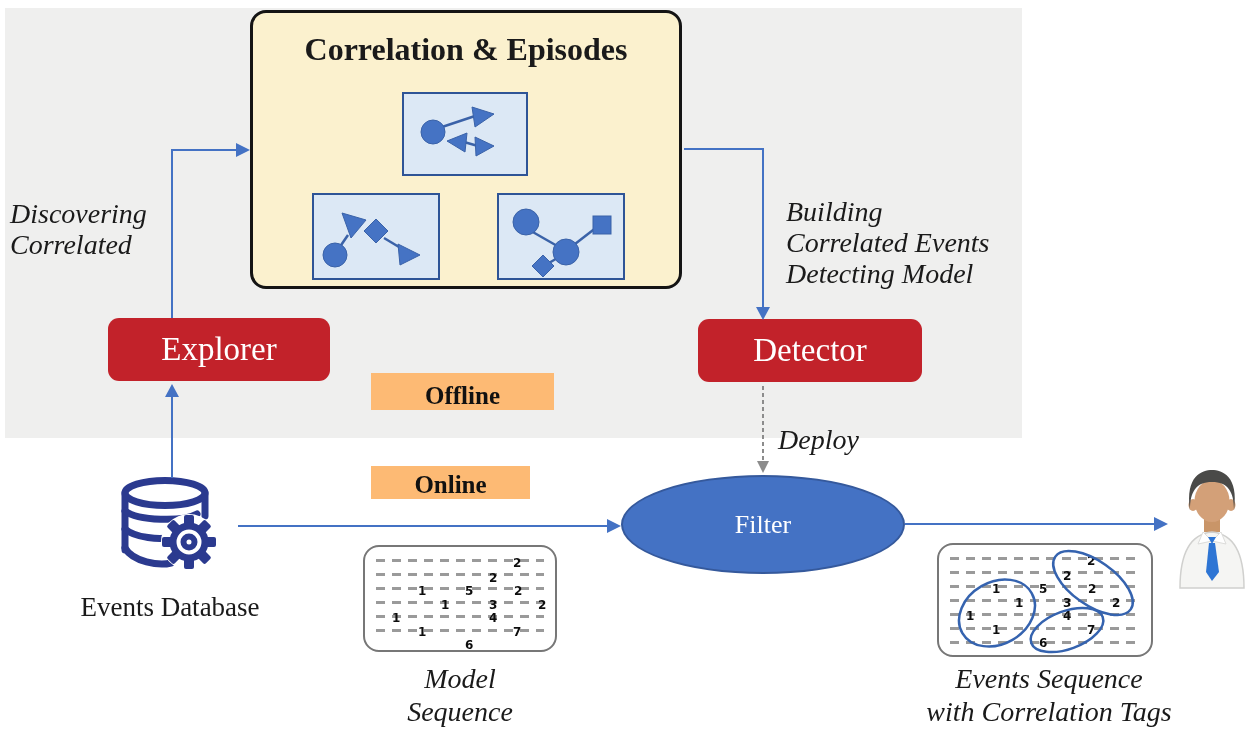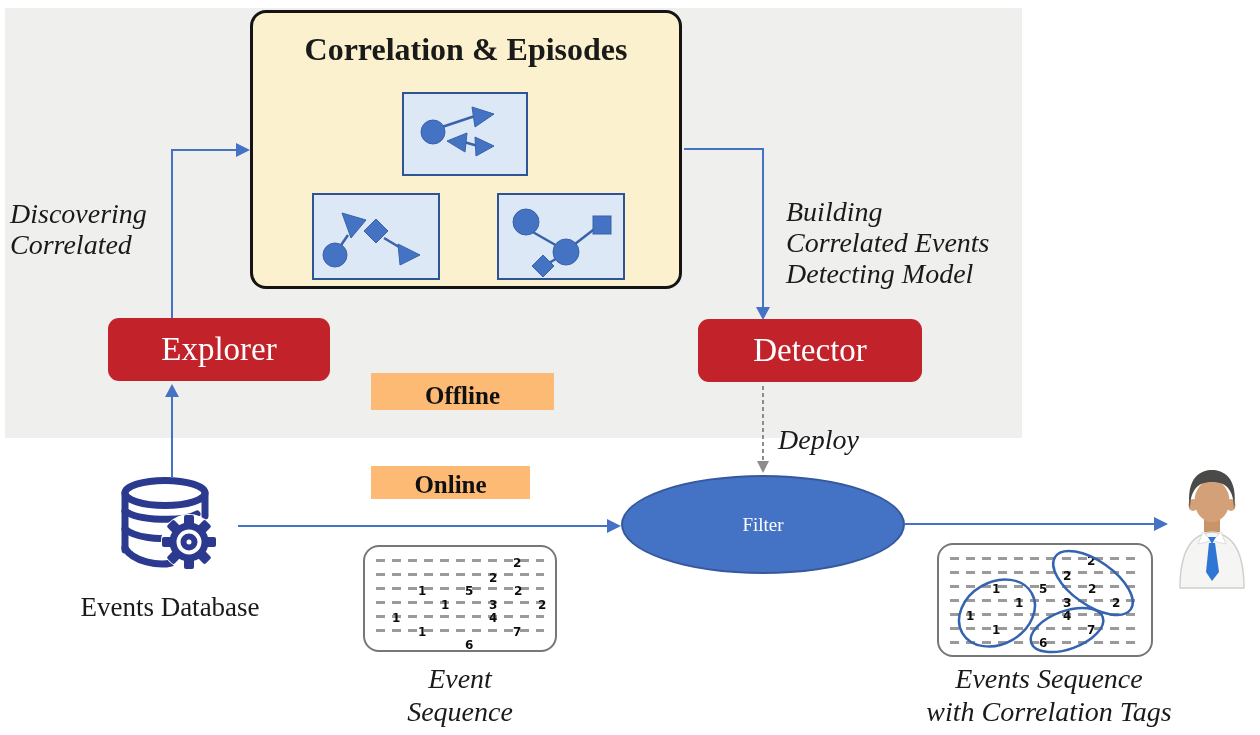--- a/index.html
+++ b/index.html
@@ -34,21 +34,21 @@
   #building-label{left:786px;top:170px;}
   #deploy-label{left:778px;top:398px;}
   
   #database-icon{left:113px;top:476px;width:112px;height:98px;}
   #database-label{left:55px;top:584px;width:230px;text-align:center;font-size:27px;margin-top:8px;}
   
   #reduction-ellipse{left:621px;top:475px;width:284px;height:99px;background:#4472c4;
     border:2px solid #35599c;border-radius:50%;box-sizing:border-box;color:#fff;
     display:flex;flex-direction:column;align-items:center;justify-content:center;}
   #reduction-title{font-weight:bold;font-size:34px;line-height:36px;}
-  #reduction-subtitle{font-size:19px;line-height:27px;}
+  #reduction-subtitle{font-size:26px;line-height:27px;}
   
   .seq-box{background:#ffffff;border:2.5px solid #777777;border-radius:16px;box-sizing:border-box;}
   #event-seq-box{left:363px;top:545px;width:194px;height:107px;}
   #tagged-seq-box{left:937px;top:543px;width:216px;height:114px;}
   .dash-area{position:absolute;left:11px;right:11px;top:12px;bottom:8px;overflow:hidden;}
   .dash-row{height:3px;margin-bottom:11px;
     background:repeating-linear-gradient(90deg,#9a9a9a 0px,#9a9a9a 9px,rgba(0,0,0,0) 9px,rgba(0,0,0,0) 16px);}
   .scatter{position:absolute;left:8px;top:2px;right:0;bottom:0;}
   .seq-num{position:absolute;font-family:"DejaVu Sans","Liberation Sans",sans-serif;
     font-weight:bold;font-size:12px;line-height:12px;color:#0d0d0d;}
@@ -184,21 +184,21 @@
         <span class="seq-num" style="left: 116px; top: 50px;">3</span>
         <span class="seq-num" style="left: 165px; top: 50px;">2</span>
         <span class="seq-num" style="left: 19px; top: 63px;">1</span>
         <span class="seq-num" style="left: 116px; top: 63px;">4</span>
         <span class="seq-num" style="left: 45px; top: 77px;">1</span>
         <span class="seq-num" style="left: 140px; top: 77px;">7</span>
         <span class="seq-num" style="left: 92px; top: 90px;">6</span>
       </div>
   </div>
   <div class="abs caption" id="event-seq-caption">
-    <div>Event</div>
+    <div>Model</div>
     <div>Sequence</div>
   </div>
 
   <div class="abs seq-box" id="tagged-seq-box">
     <div class="dash-area">
         <div class="dash-row"></div>
         <div class="dash-row"></div>
         <div class="dash-row"></div>
         <div class="dash-row"></div>
         <div class="dash-row"></div>

